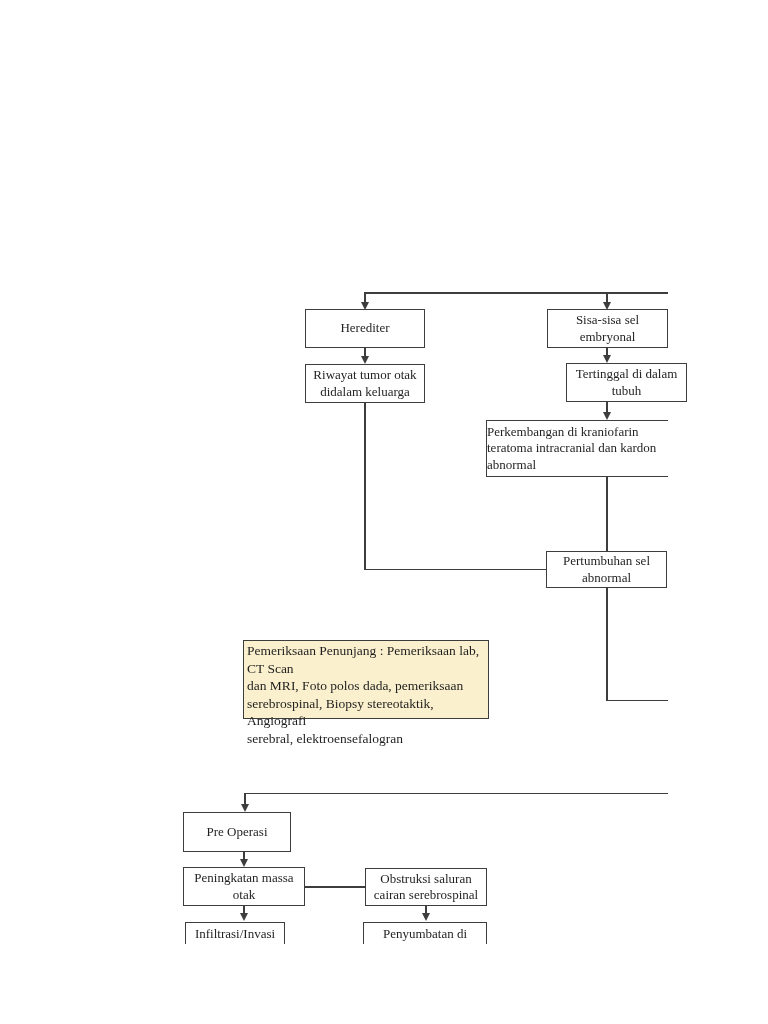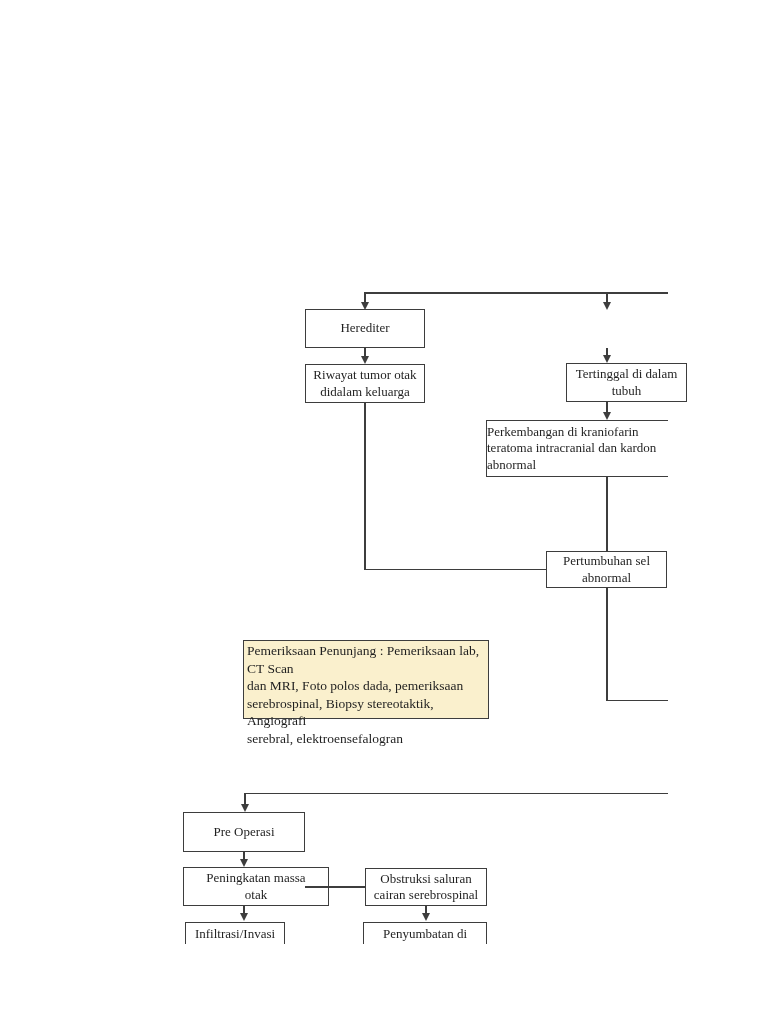--- a/index.html
+++ b/index.html
@@ -71,20 +71,24 @@
 
   <div class="hline" style="left:364px;top:292px;width:304px;"></div>
   <div class="vline" style="left:364px;top:292px;height:11px;"></div>
   <div class="ah" style="left:360.5px;top:302px;"></div>
   <div class="vline" style="left:606px;top:292px;height:11px;"></div>
   <div class="ah" style="left:602.5px;top:302px;"></div>
 
   <div class="box" style="left:305px;top:309px;width:120px;height:39px;">
     <span>Herediter</span>
   </div>
+  <div class="box" style="left:547px;top:309px;width:121px;height:39px;">
+    <span>Sisa-sisa sel
+embryonal</span>
+  </div>
 
   <div class="vline" style="left:364px;top:348px;height:10px;"></div>
   <div class="ah" style="left:360.5px;top:356px;"></div>
   <div class="vline" style="left:606px;top:348px;height:9px;"></div>
   <div class="ah" style="left:602.5px;top:355px;"></div>
 
   <div class="box" style="left:305px;top:364px;width:120px;height:39px;">
     <span>Riwayat tumor otak
 didalam keluarga</span>
   </div>
@@ -119,28 +123,28 @@
     <span>Pemeriksaan Penunjang : Pemeriksaan lab, CT Scan
 dan MRI, Foto polos dada, pemeriksaan
 serebrospinal, Biopsy stereotaktik, Angiografi
 serebral, elektroensefalogran</span>
   </div>
 
   <div class="hline" style="left:244px;top:792.5px;width:424px;"></div>
   <div class="vline" style="left:244px;top:792.5px;height:13px;"></div>
   <div class="ah" style="left:240.5px;top:804px;"></div>
 
-  <div class="box" style="left:183px;top:812px;width:122px;height:40px;">
+  <div class="box" style="left:183px;top:812px;width:108px;height:40px;">
     <span>Pre Operasi</span>
   </div>
 
   <div class="vline" style="left:243px;top:852px;height:9px;"></div>
   <div class="ah" style="left:239.5px;top:859px;"></div>
 
-  <div class="box" style="left:183px;top:867px;width:146px;height:39px;">
+  <div class="box" style="left:183px;top:867px;width:122px;height:39px;">
     <span>Peningkatan massa
 otak</span>
   </div>
   <div class="hline" style="left:305px;top:885.5px;width:60px;height:2px;"></div>
   <div class="box" style="left:365px;top:868px;width:122px;height:38px;">
     <span>Obstruksi saluran
 cairan serebrospinal</span>
   </div>
 
   <div class="vline" style="left:243px;top:906px;height:8px;"></div>

